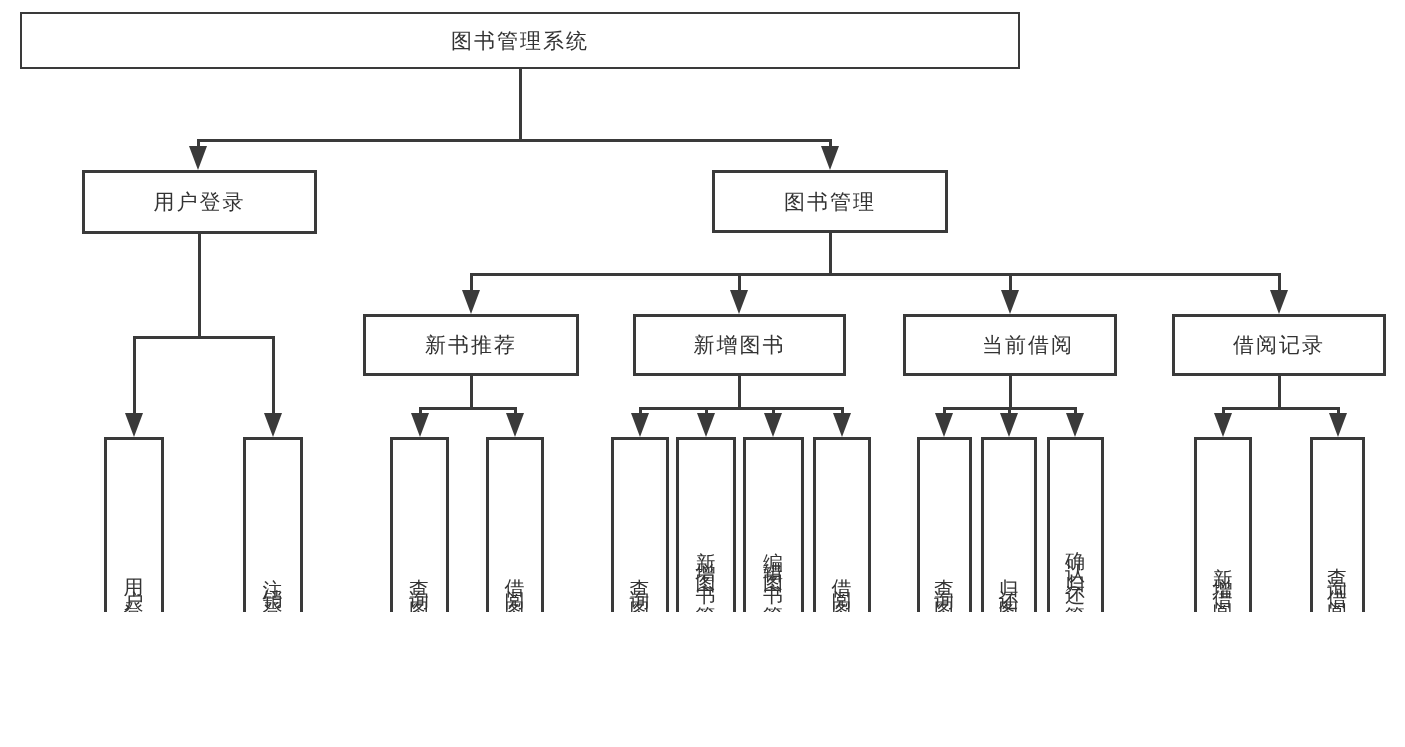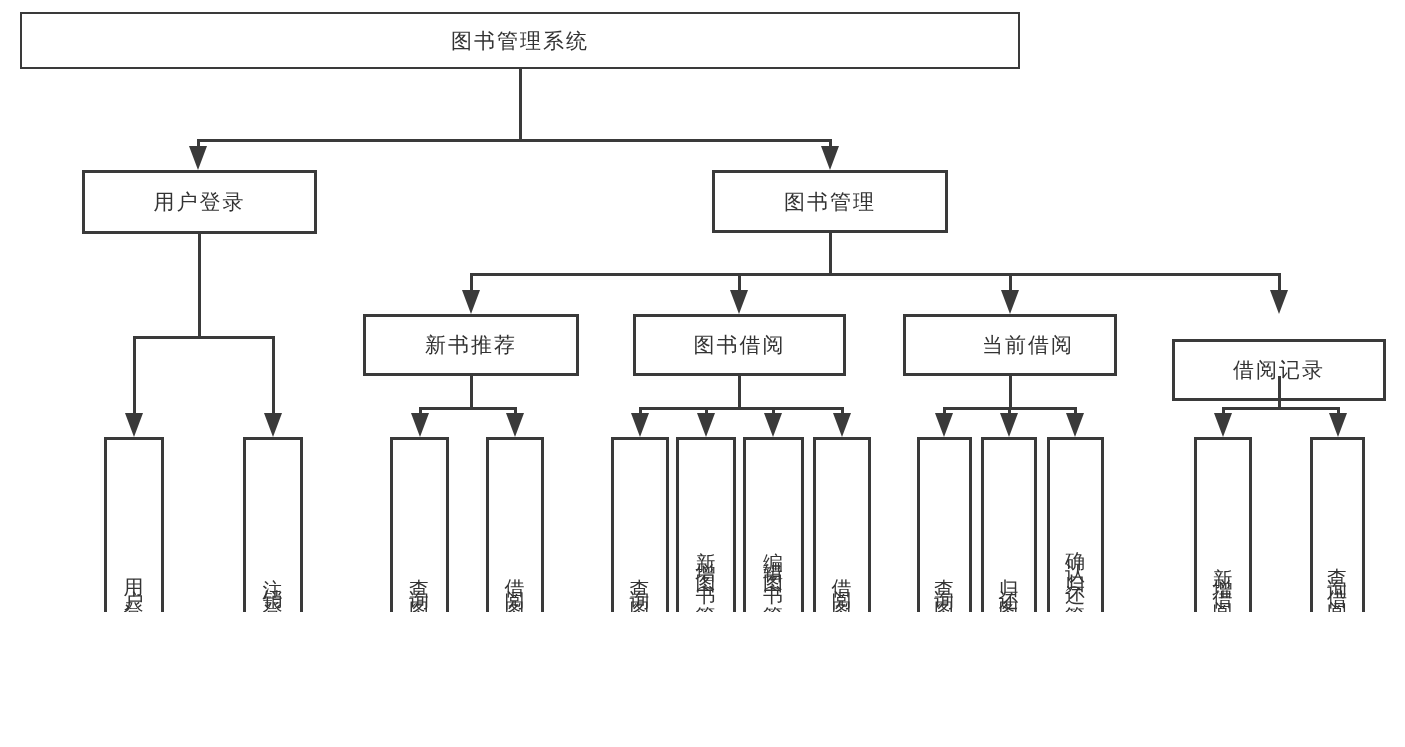--- a/index.html
+++ b/index.html
@@ -71,26 +71,26 @@
     <span>用户登录</span>
   </div>
   <div class="node hbox" style="left:712px;top:170px;width:236px;height:63px;">
     <span>图书管理</span>
   </div>
 
   <div class="node hbox" style="left:363px;top:314px;width:216px;height:62px;">
     <span>新书推荐</span>
   </div>
   <div class="node hbox" style="left:633px;top:314px;width:213px;height:62px;">
-    <span>图书借阅</span>
+    <span>新增图书</span>
   </div>
   <div class="node hbox" style="left:903px;top:314px;width:214px;height:62px;padding-left:36px;">
     <span>当前借阅</span>
   </div>
-  <div class="node hbox" style="left:1172px;top:314px;width:214px;height:62px;margin-top:25px;">
+  <div class="node hbox" style="left:1172px;top:314px;width:214px;height:62px;">
     <span>借阅记录</span>
   </div>
 
   <div class="node vbox" style="left:104px;top:437px;width:60px;height:296px;">
     <span class="vtext">用户登录</span>
   </div>
   <div class="node vbox" style="left:243px;top:437px;width:60px;height:296px;">
     <span class="vtext">注销登录</span>
   </div>
 

